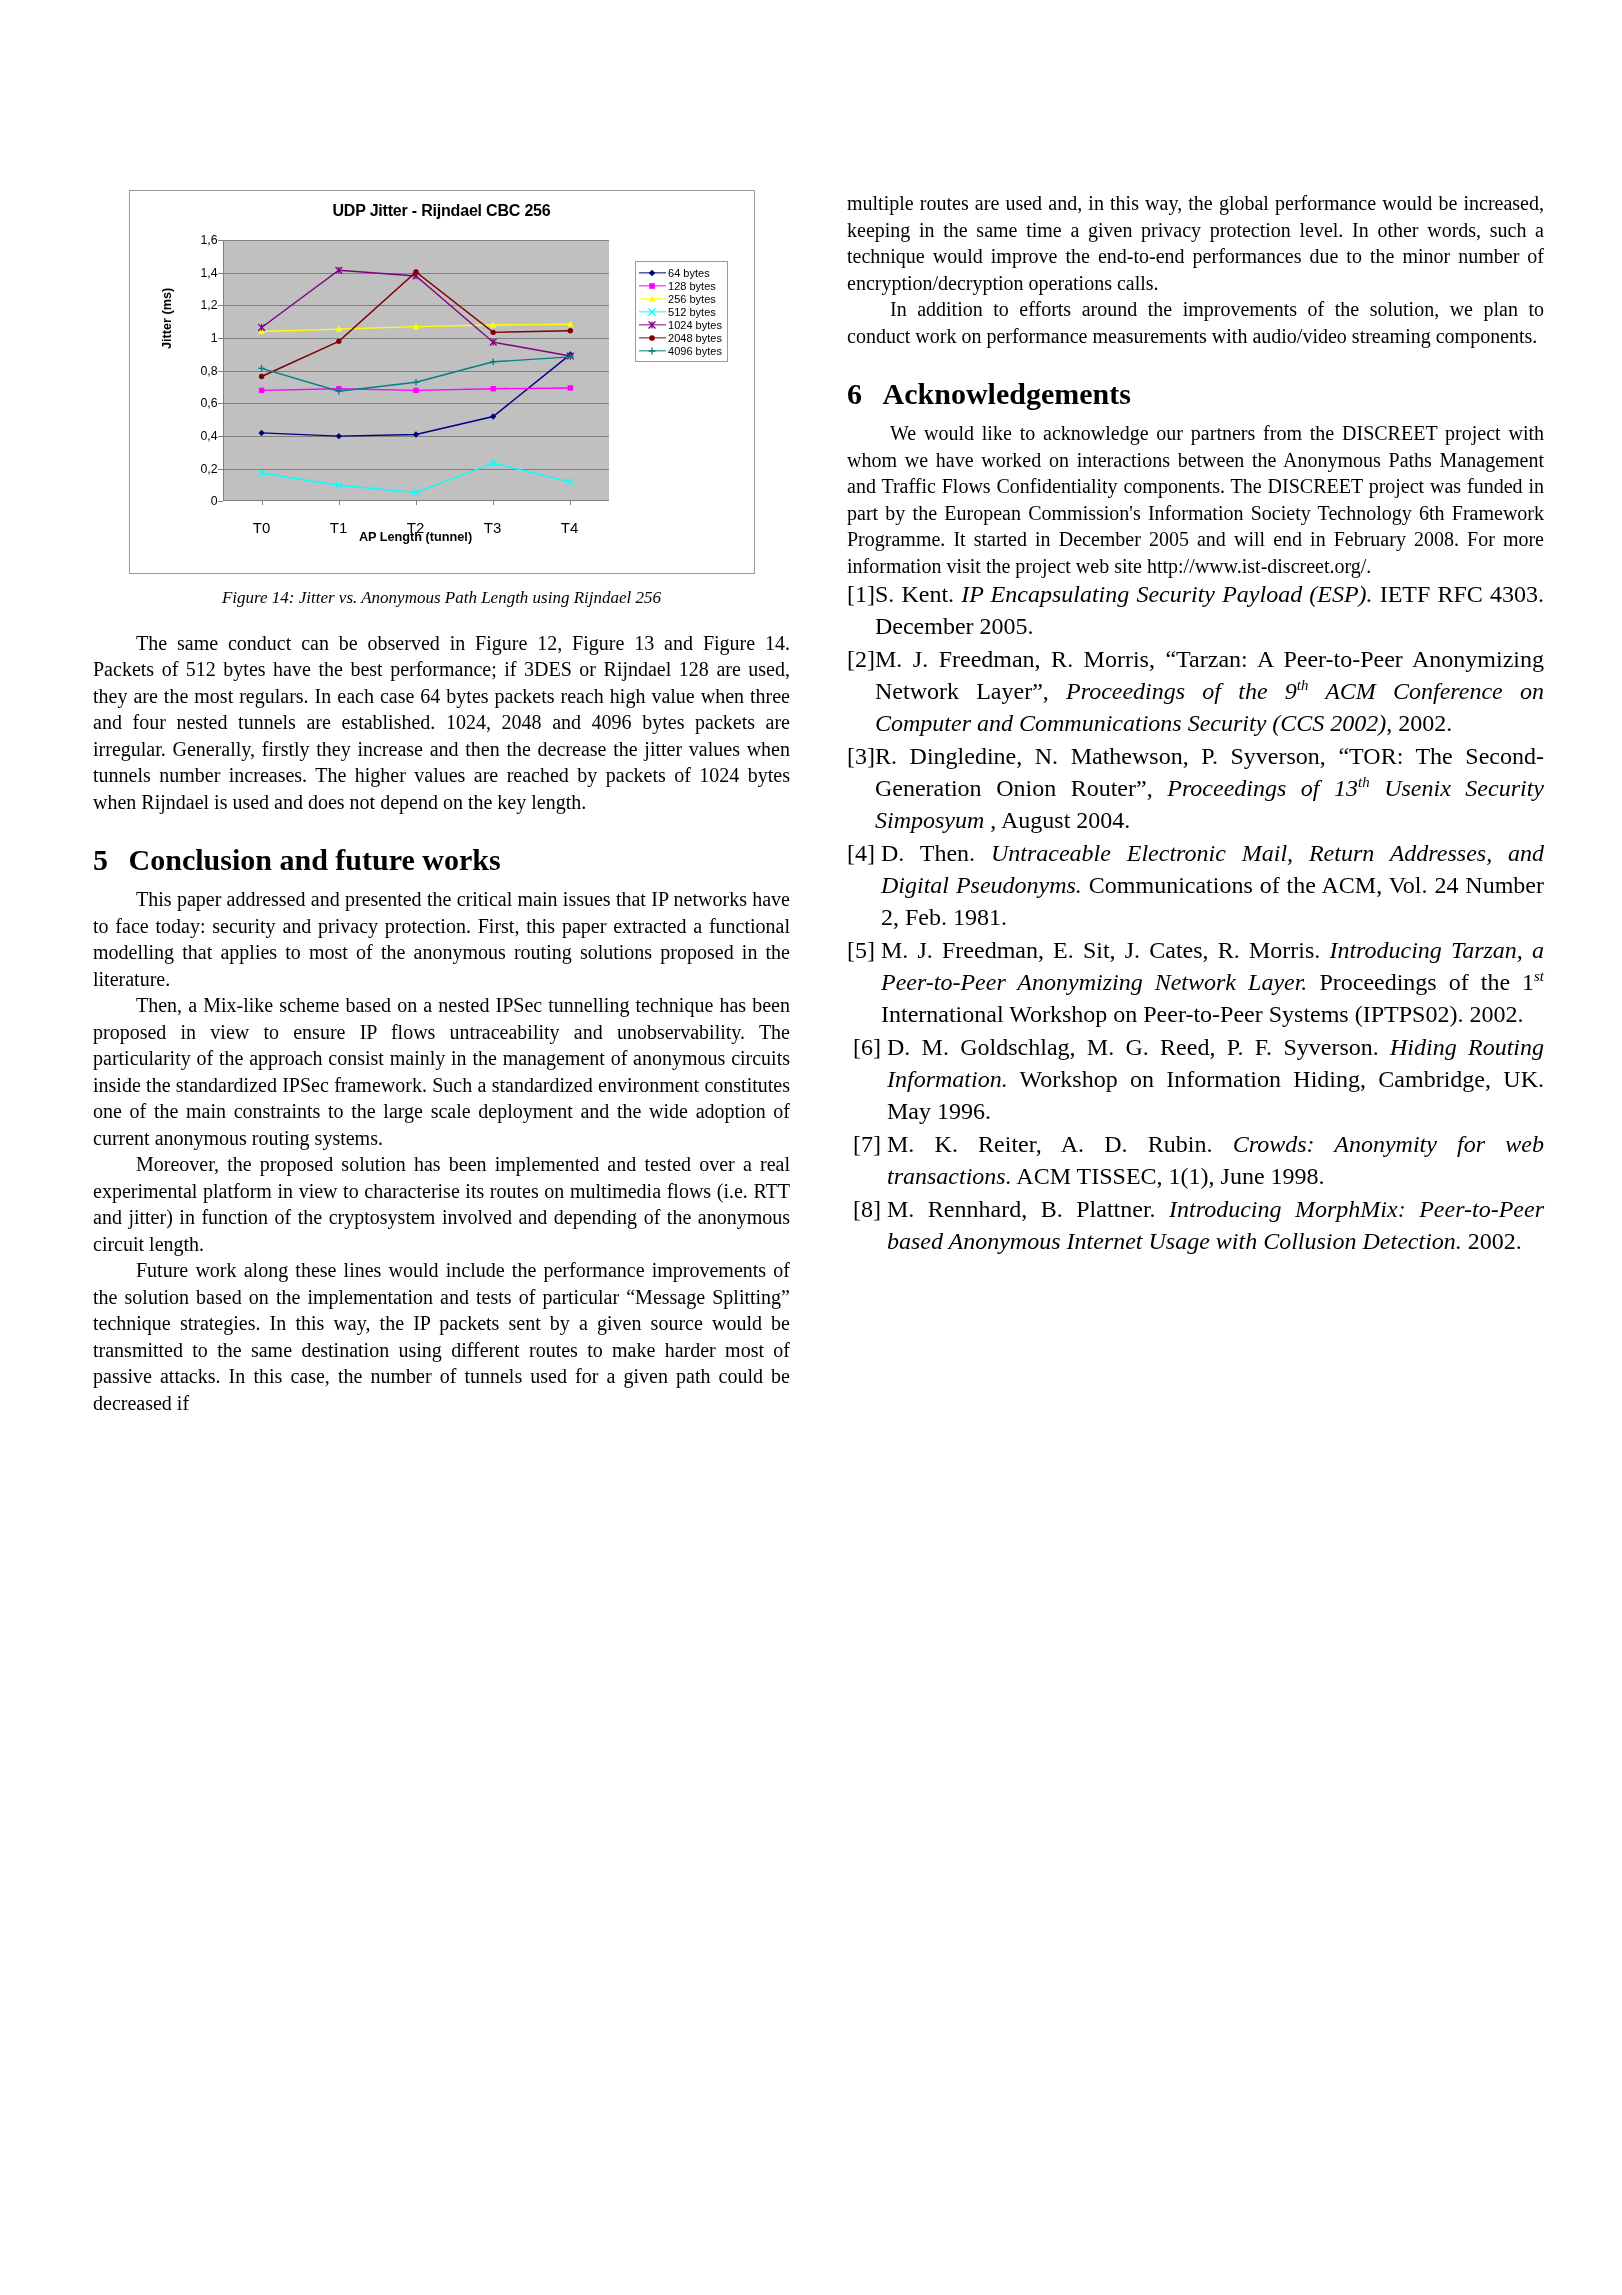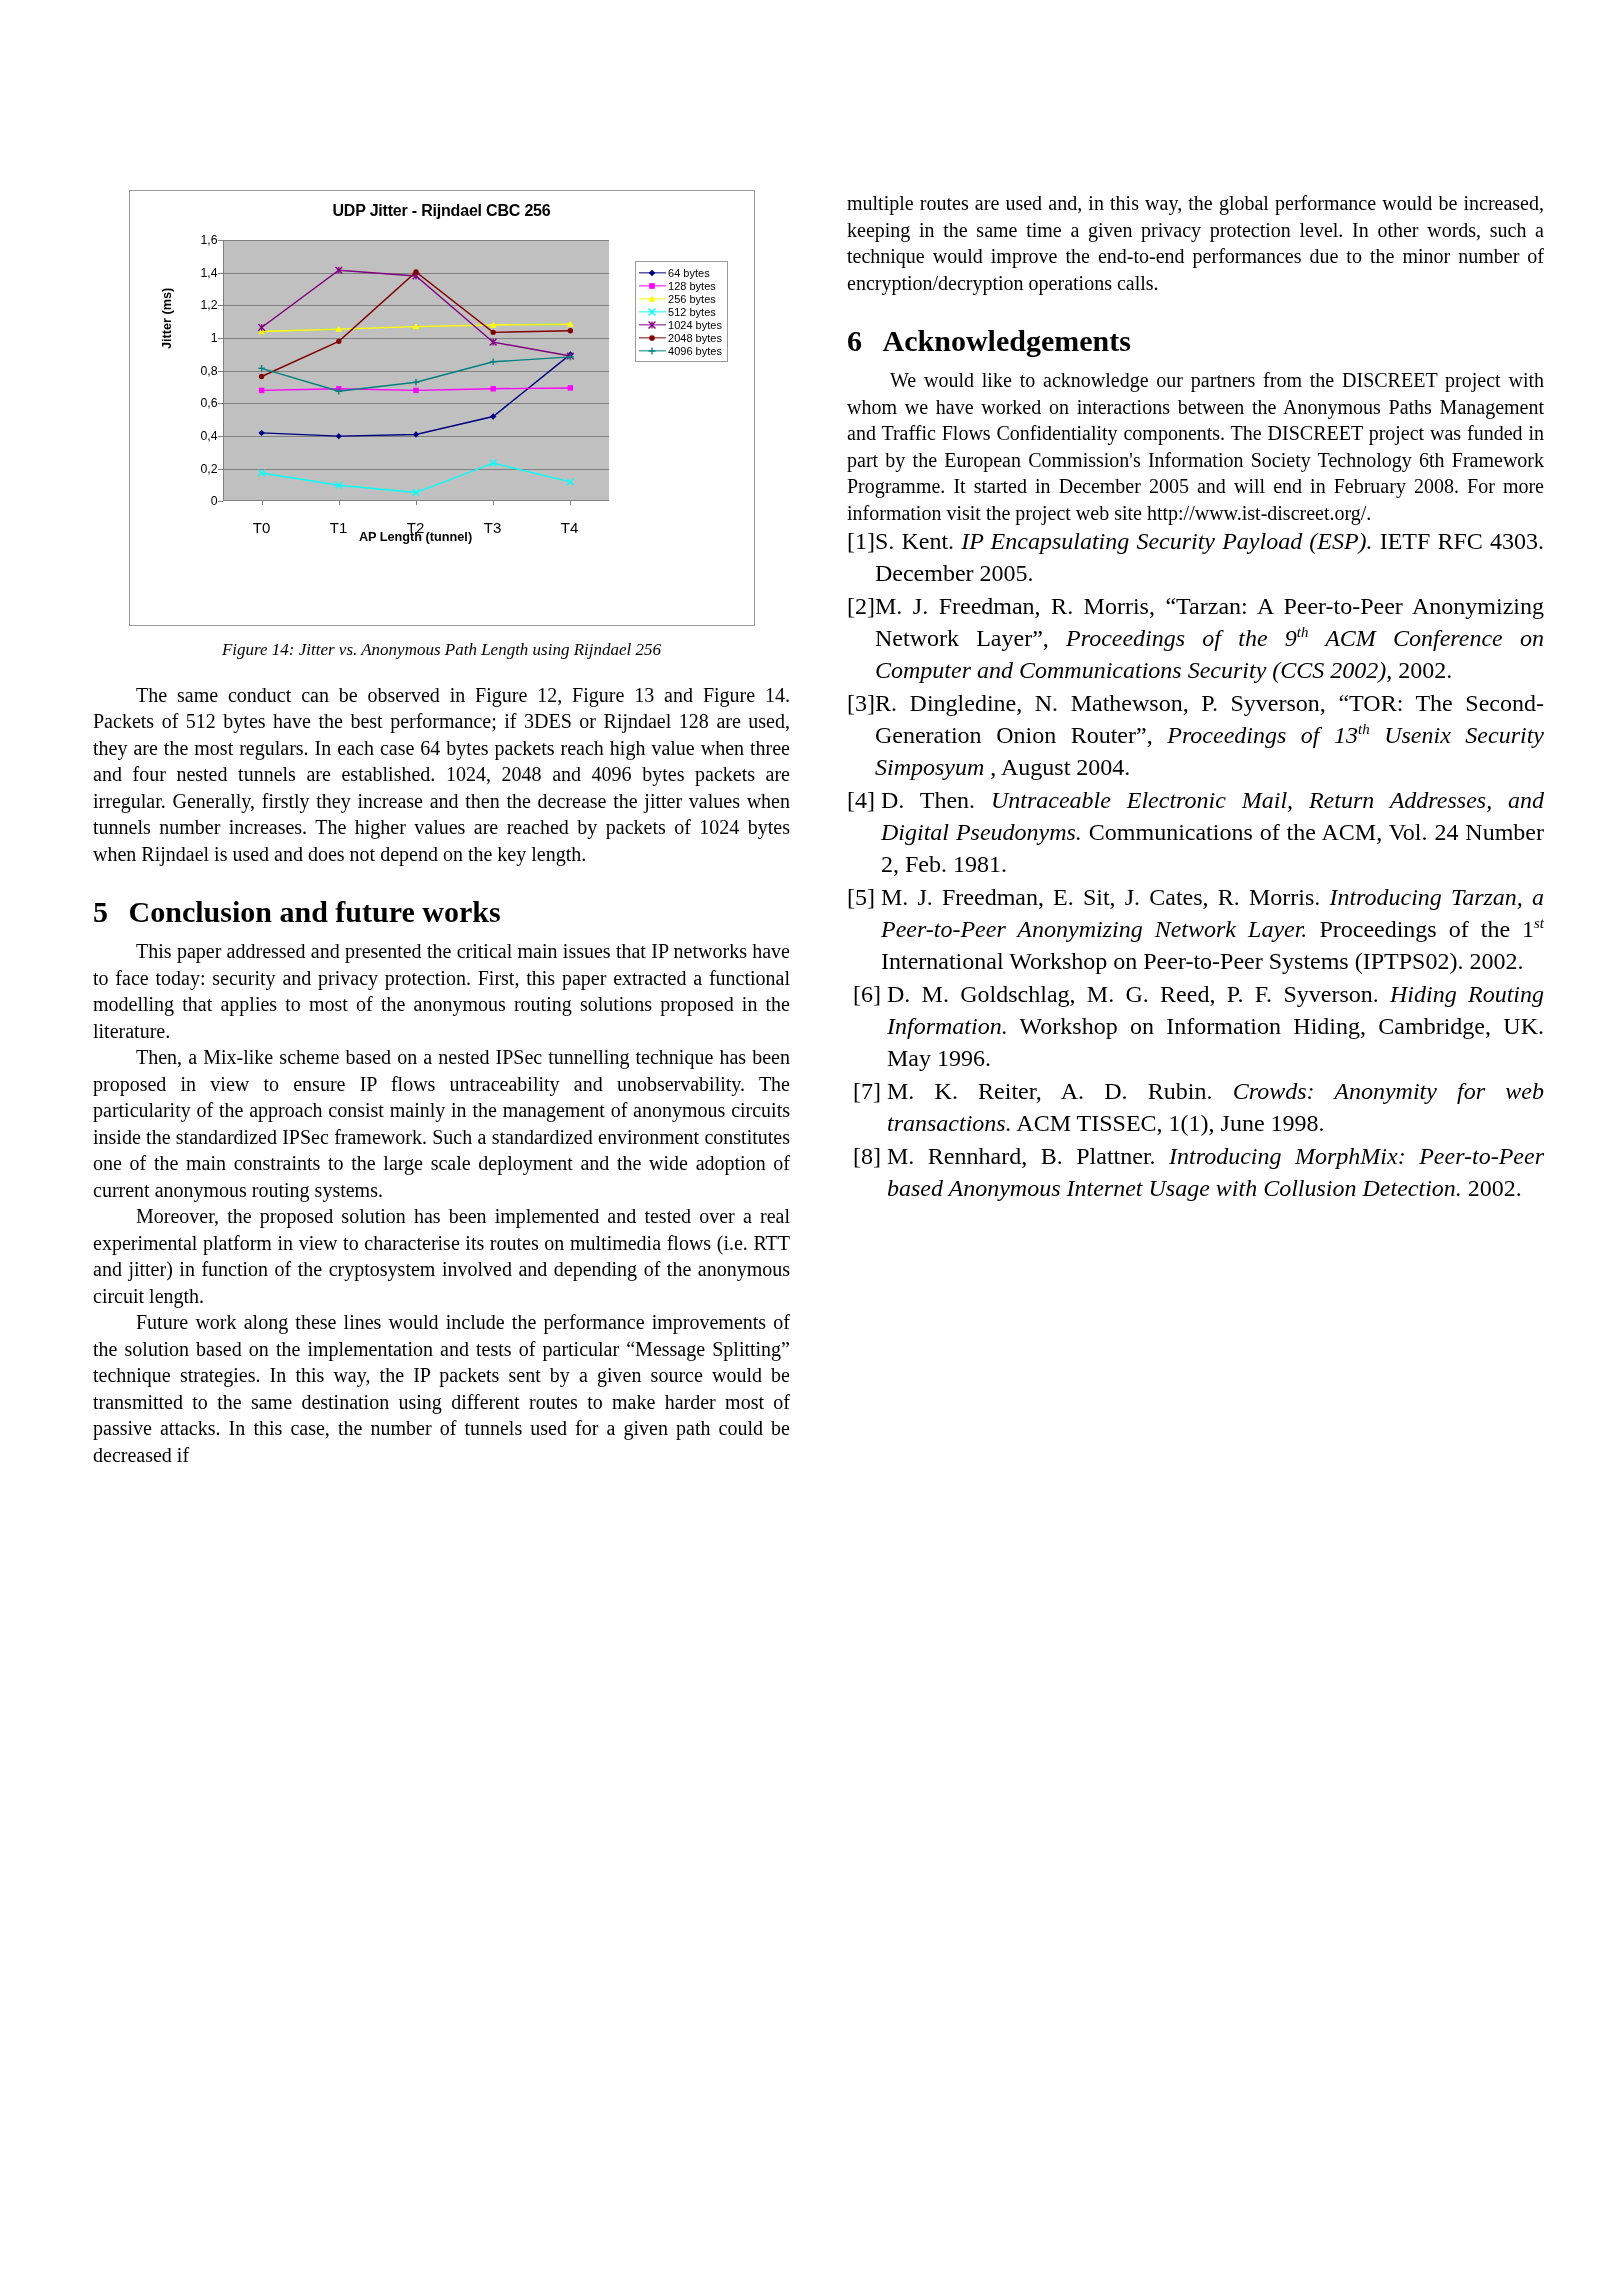--- a/index.html
+++ b/index.html
@@ -76,21 +76,21 @@
   .ref .txt {
     flex: 1 1 auto;
     text-align: justify;
   }
   .ref i { font-style: italic; }
   sup { font-size: 0.62em; vertical-align: super; line-height: 0; font-style: italic;}
 
   
   .figure-box {
     width: 626px;
-    height: 436px;
+    height: 384px;
     border: 1.6px solid #9a9a9a;
     background: #ffffff;
     box-sizing: border-box;
     position: relative;
     margin: 0 auto;
   }
   .chart-title {
     position: absolute;
     top: 11px; left: 0; right: 0;
     text-align: center;
@@ -491,20 +491,21 @@
       </h2>
 
       <p class="body">This paper addressed and presented the critical main issues that IP networks have to face today: security and privacy protection. First, this paper extracted a functional modelling that applies to most of the anonymous routing solutions proposed in the literature.</p>
       <p class="body">Then, a Mix-like scheme based on a nested IPSec tunnelling technique has been proposed in view to ensure IP flows untraceability and unobservability. The particularity of the approach consist  mainly in the management of anonymous circuits inside the standardized IPSec framework. Such a standardized environment constitutes one of the main constraints to the large scale deployment and the wide adoption of current anonymous routing systems.</p>
       <p class="body"> Moreover, the proposed solution has been implemented and tested over a real experimental platform in view to characterise its routes on multimedia flows (i.e. RTT and jitter) in function of the cryptosystem involved and depending of the anonymous circuit length.</p>
       <p class="body">Future work along these lines would include the performance improvements of the solution based on the implementation and tests of particular “Message Splitting” technique strategies. In this way, the IP packets sent by a given source would be transmitted to the same destination using different routes to make harder most of passive attacks. In this case, the number of tunnels used for a given path could be decreased if</p>
     </div>
 
     <div class="col">
       <p class="body noindent">multiple routes are used and, in this way, the global performance would be increased, keeping in the same time a given privacy protection level. In other words, such a technique would improve the end-to-end performances due to the minor number of encryption/decryption operations calls.</p>
+      <p class="body">In addition to efforts around the improvements of the solution, we plan to conduct work on performance measurements with audio/video streaming components.</p>
 
       <h2 class="section">
         <span class="num">6</span>
         <span>Acknowledgements</span>
       </h2>
 
       <p class="body">We would like to acknowledge our partners from the DISCREET project with whom we have worked on interactions between the Anonymous Paths Management and Traffic Flows Confidentiality components. The DISCREET project was funded in part by the European Commission's Information Society Technology 6th Framework Programme. It started in December 2005 and will end in February 2008. For more information visit the project web site http://www.ist-discreet.org/.</p>
 
       <div id="refHost">
           <div class="ref">

